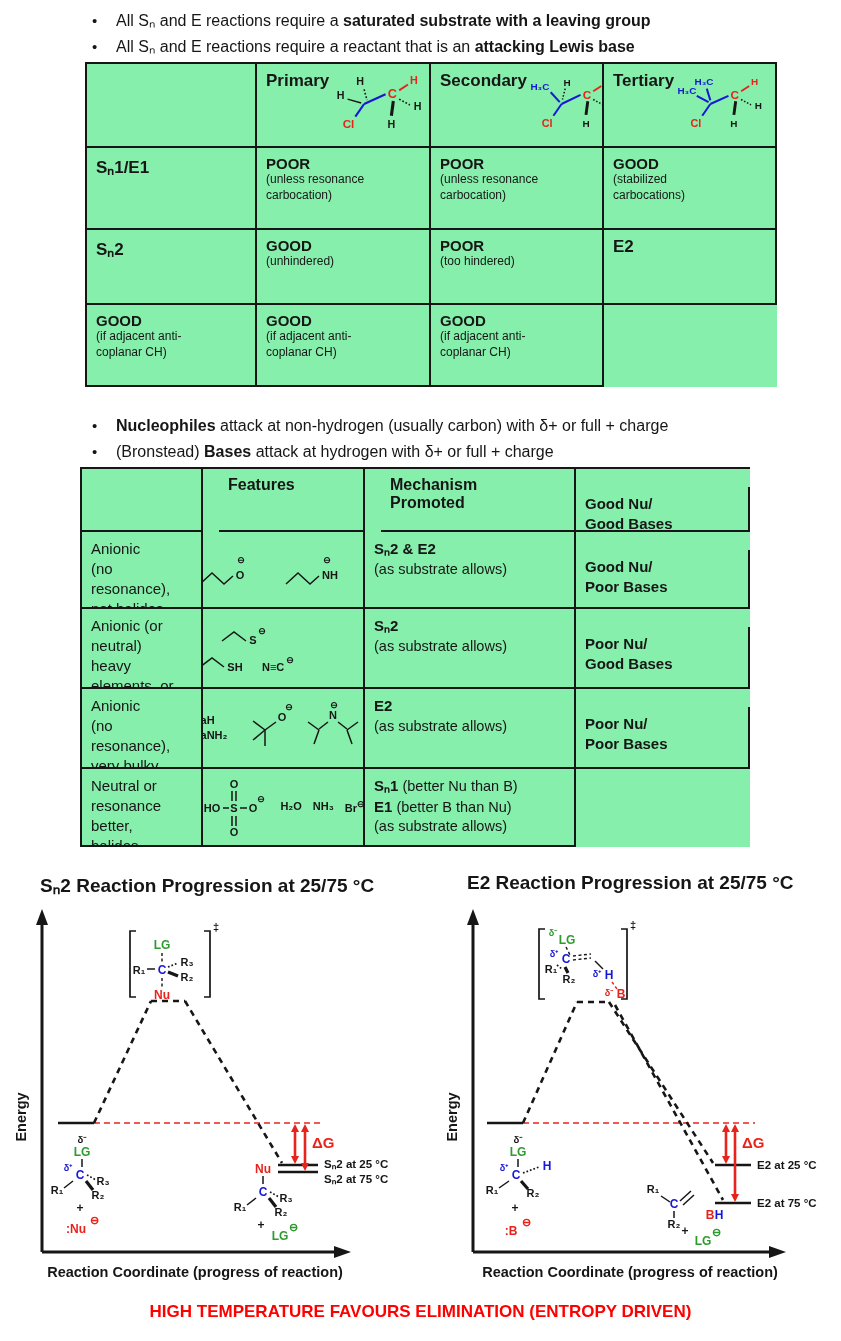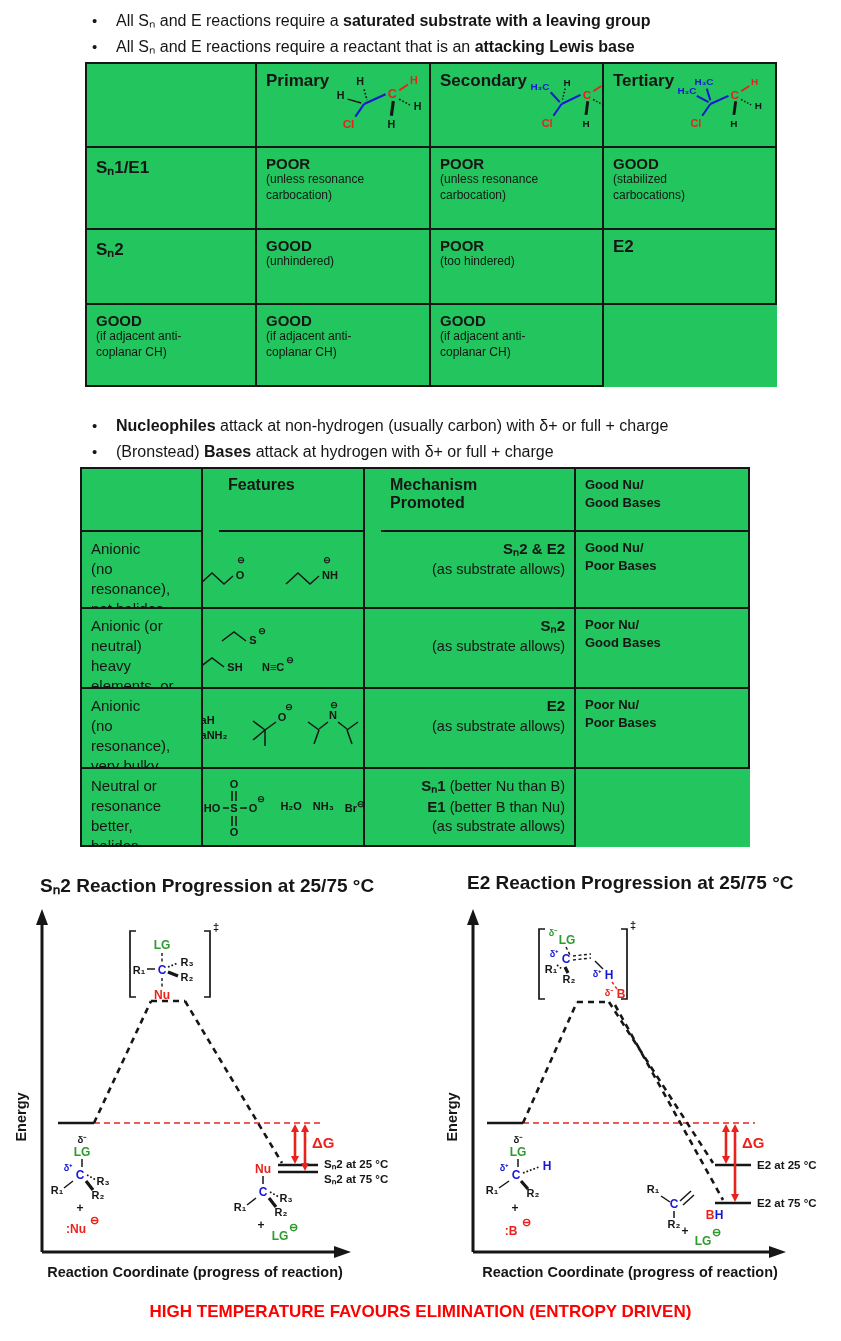--- a/index.html
+++ b/index.html
@@ -9,31 +9,31 @@
   body{
     width:841px;height:1341px;position:relative;background:#ffffff;
     font-family:"Liberation Sans", sans-serif;color:var(--black);
     overflow:hidden;
   }
   
   .bullets{position:absolute;left:92px;}
   .bullet{display:flex;font-size:16px;line-height:26px;}
   .bullet .dot{width:24px;flex:0 0 24px;font-size:15px;}
   
-  .tbl{position:absolute;display:grid;border-top:2px solid var(--black);border-left:2px solid var(--black);background:#22c55e;}
+  .tbl{position:absolute;display:grid;border-top:2px solid var(--black);border-left:2px solid var(--black);background:#86efac;}
   .tbl .cell{border-right:2px solid var(--black);border-bottom:2px solid var(--black);padding:7px 9px;box-sizing:border-box;overflow:hidden;}
   .prelines{white-space:pre-line;}
   .hdr{font-weight:bold;font-size:17px;}
   .rowlab{font-weight:bold;font-size:17px;}
   .grade{font-weight:bold;font-size:15px;}
   .note{font-size:12px;line-height:1.32;}
   .t2hdr{font-weight:bold;font-size:16px;margin-left:16px;}
-  .t2lab{font-weight:bold;font-size:13px;line-height:1.35;}
+  .t2lab{font-weight:bold;font-size:15px;line-height:1.35;margin-top:18px;}
   .feat{font-size:15px;line-height:1.33;}
-  .mech{font-size:14.5px;line-height:1.35;text-align:right;}
+  .mech{font-size:14.5px;line-height:1.35;}
   .mech b{font-size:15px;}
   .hcell{display:flex;align-items:flex-start;gap:2px;}
   .excell{display:flex;align-items:center;justify-content:center;gap:10px;}
   .smtxt{font-weight:bold;font-size:11px;line-height:1.4;}
   .sup{font-size:9px;vertical-align:super;}
   
   .charttitle{position:absolute;font-weight:bold;font-size:19px;}
   .footer{position:absolute;left:0;top:1302px;width:841px;text-align:center;
     font-weight:bold;font-size:17px;color:var(--footer_red);}
   

